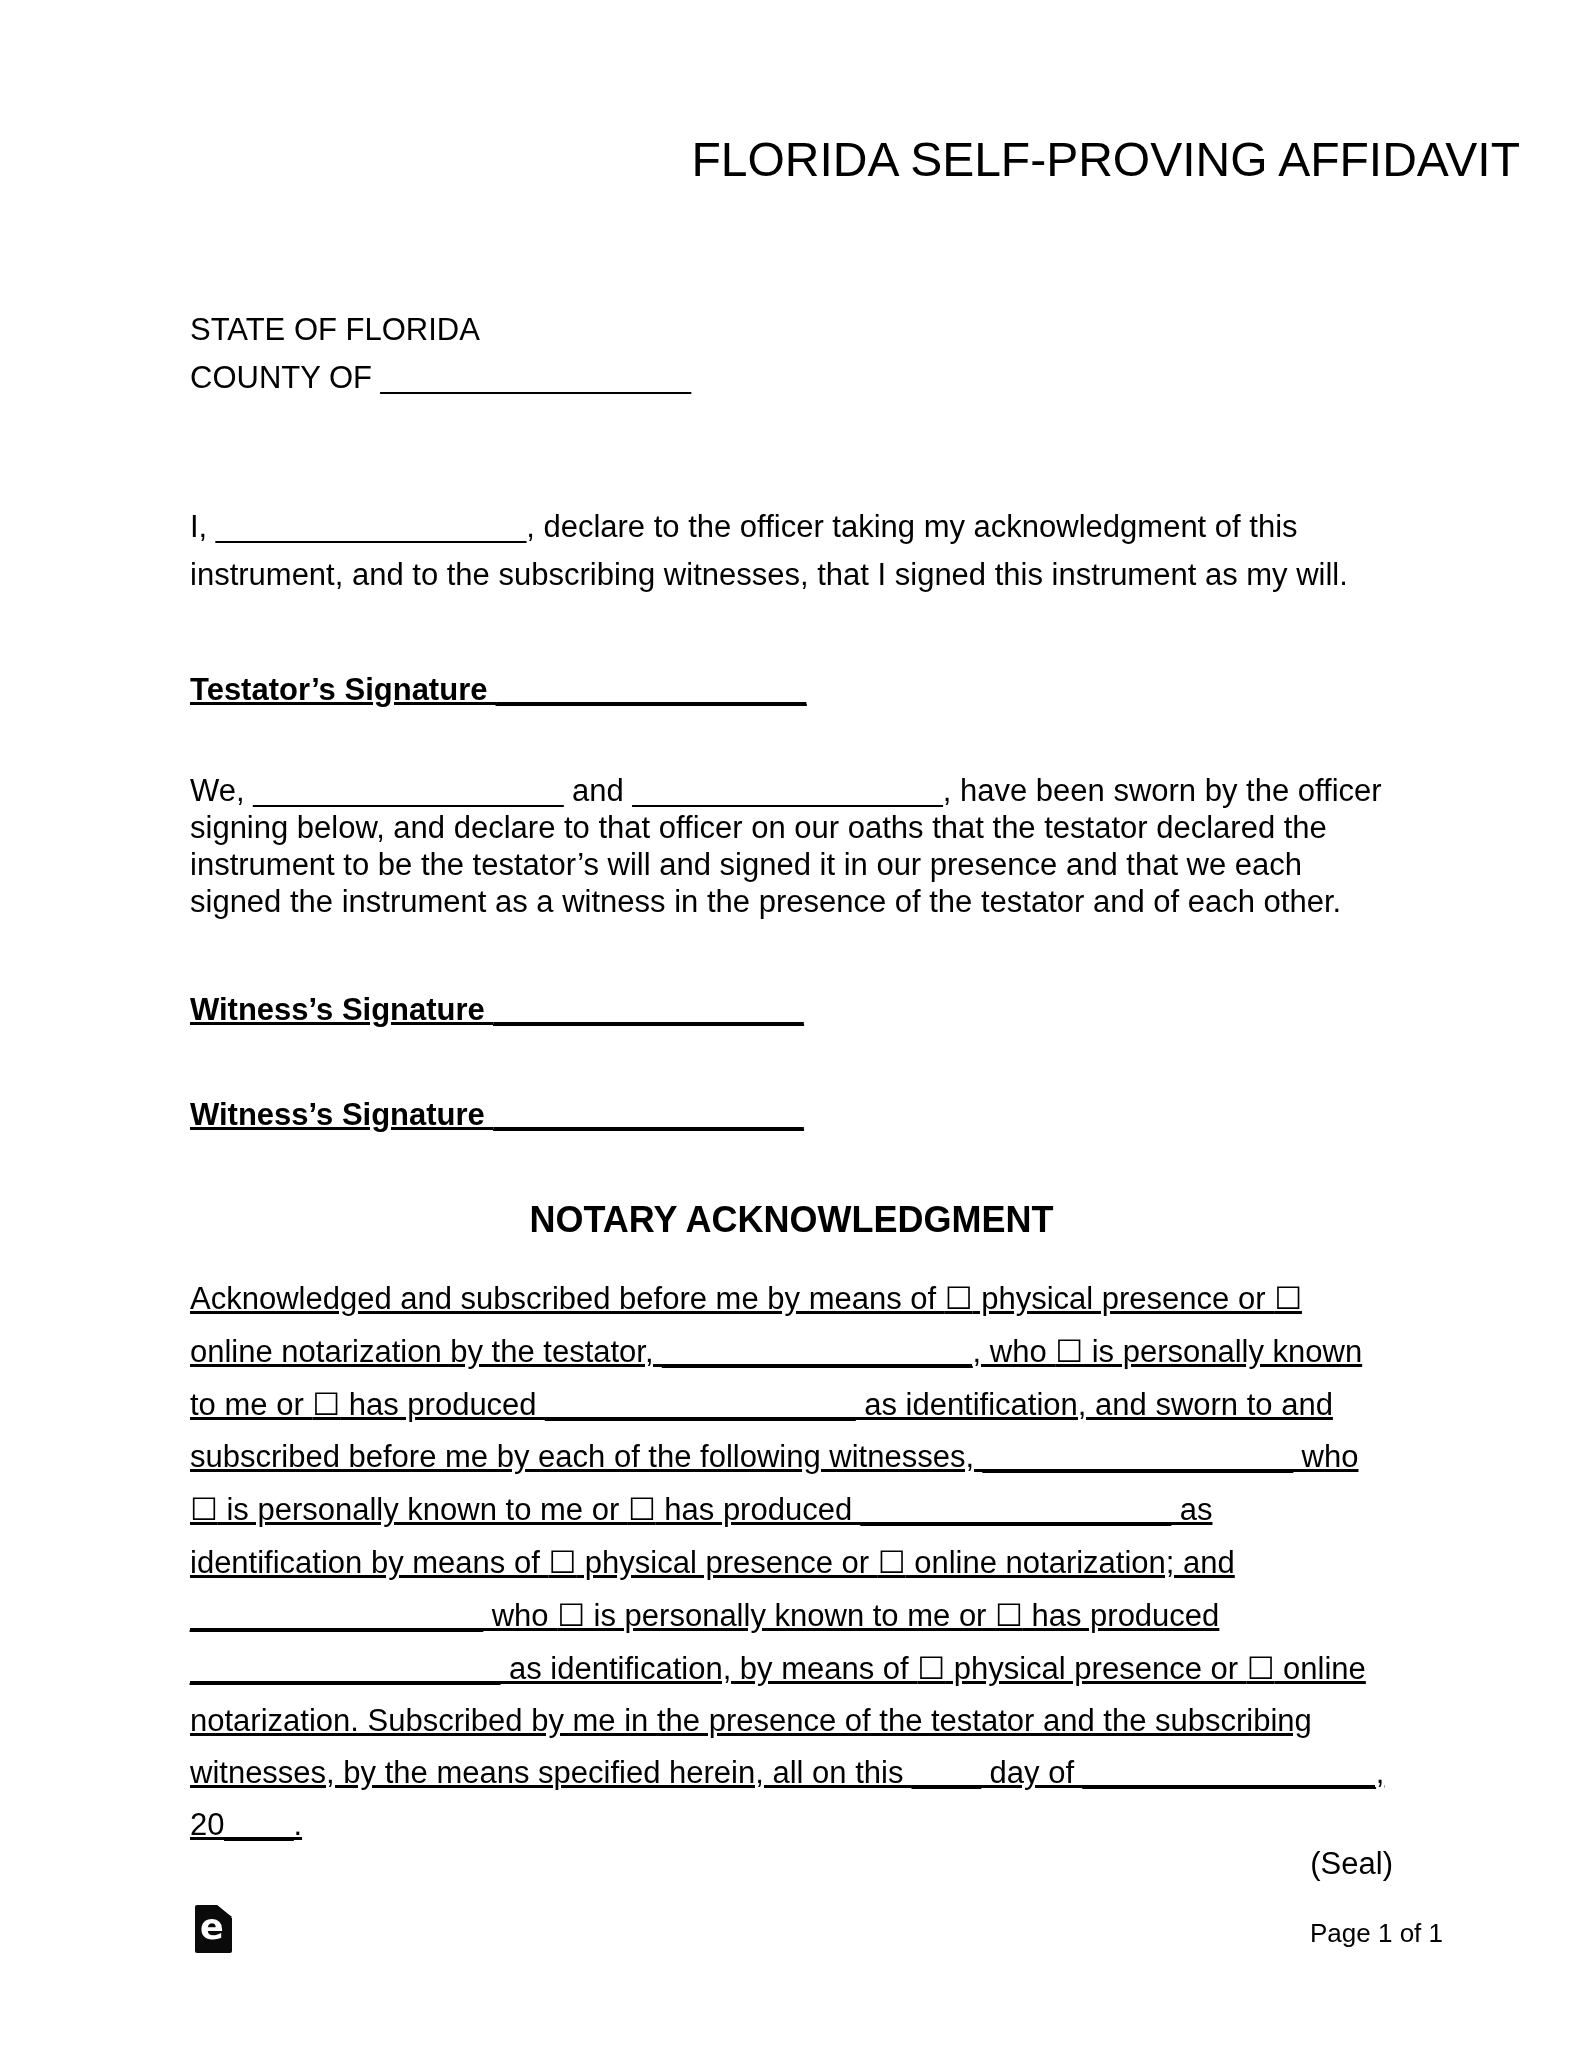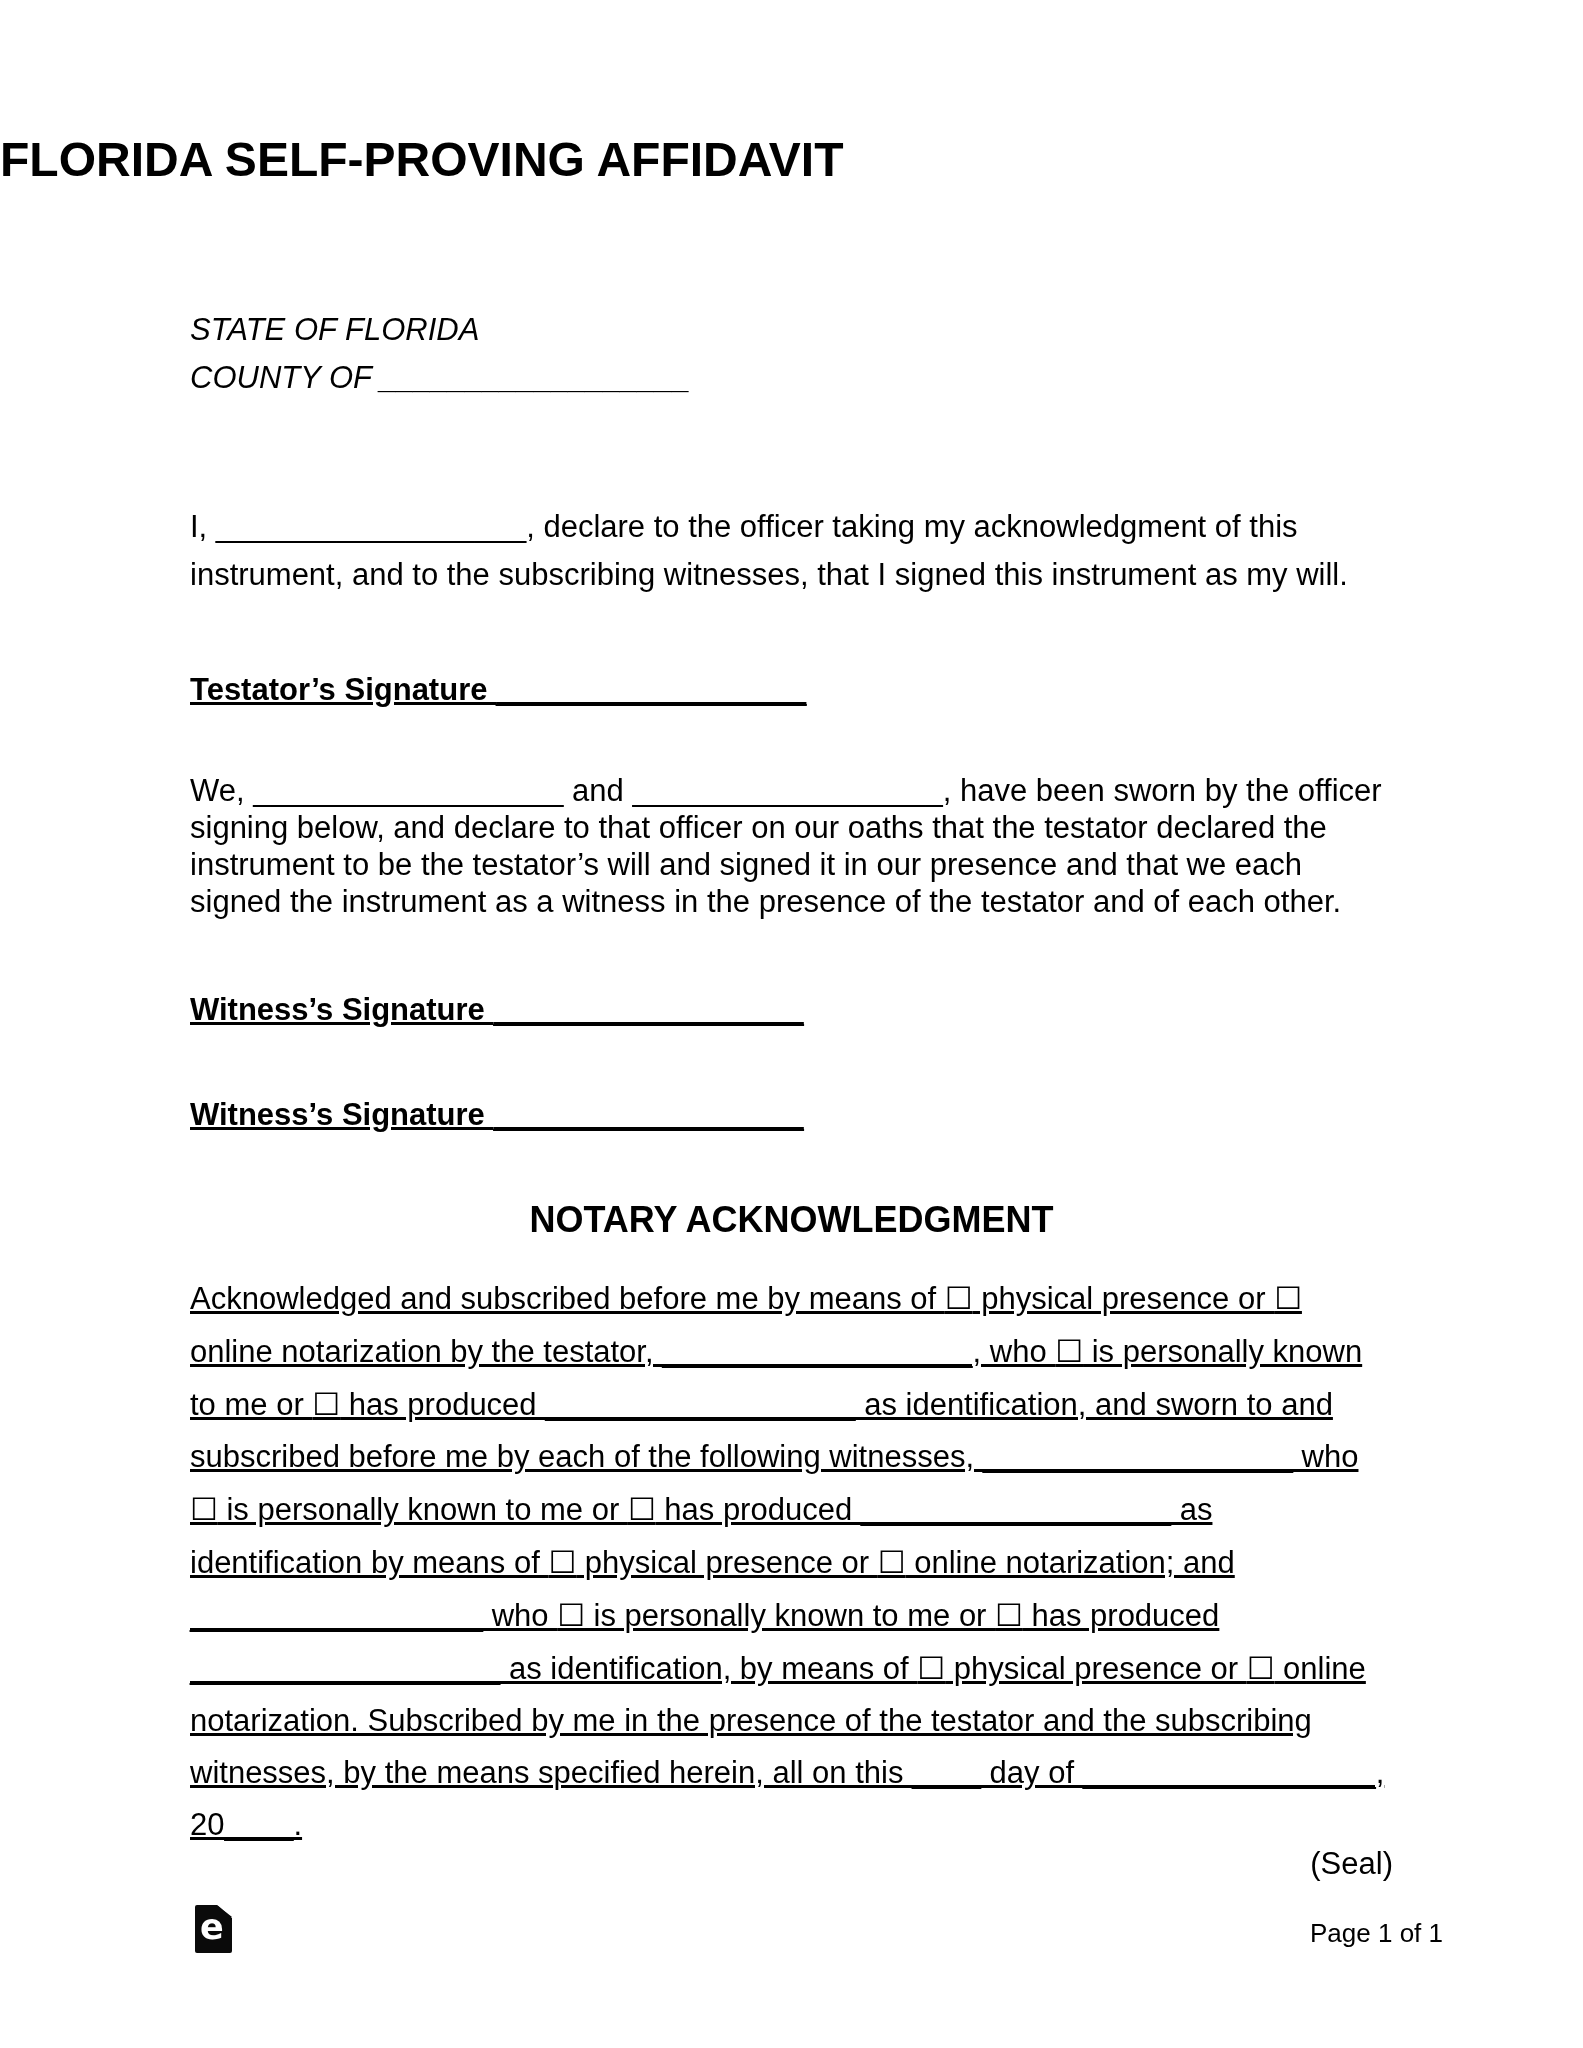--- a/index.html
+++ b/index.html
@@ -8,24 +8,24 @@
     width: 1583px;
     height: 2048px;
     background: #ffffff;
     font-family: "Liberation Sans", "DejaVu Sans", sans-serif;
     color: #000000;
     overflow: hidden;
   }
   .abs { position: absolute; left: 190px; width: 1203px; }
   .doc-title {
     position: absolute; left: 0; top: 134px; width: 1520px;
-    text-align: left; font-size: 48px; font-weight: bold; line-height: 1.1;
+    text-align: right; font-size: 48px; font-weight: normal; line-height: 1.1;
     letter-spacing: 0px;
   }
-  .state-block { top: 306px; font-size: 31px; line-height: 48px; font-style: italic; }
+  .state-block { top: 306px; font-size: 31px; line-height: 48px; }
   .para1 { top: 503px; font-size: 31px; line-height: 48px; }
   .sig-line { font-size: 31px; line-height: 44px; text-decoration: underline; }
   .sig-line .label { font-weight: bold; }
   .testator-sig { top: 668px; }
   .we-para { top: 772px; font-size: 31px; line-height: 37px; }
   .witness-sig-1 { top: 988px; }
   .witness-sig-2 { top: 1093px; }
   .notary-heading { top: 1200px; font-size: 36px; font-weight: bold; text-align: center; line-height: 40px; }
   .notary-para { top: 1272px; font-size: 31px; line-height: 52px; text-decoration: underline; }
   .notary-sig { top: 1736px; }

